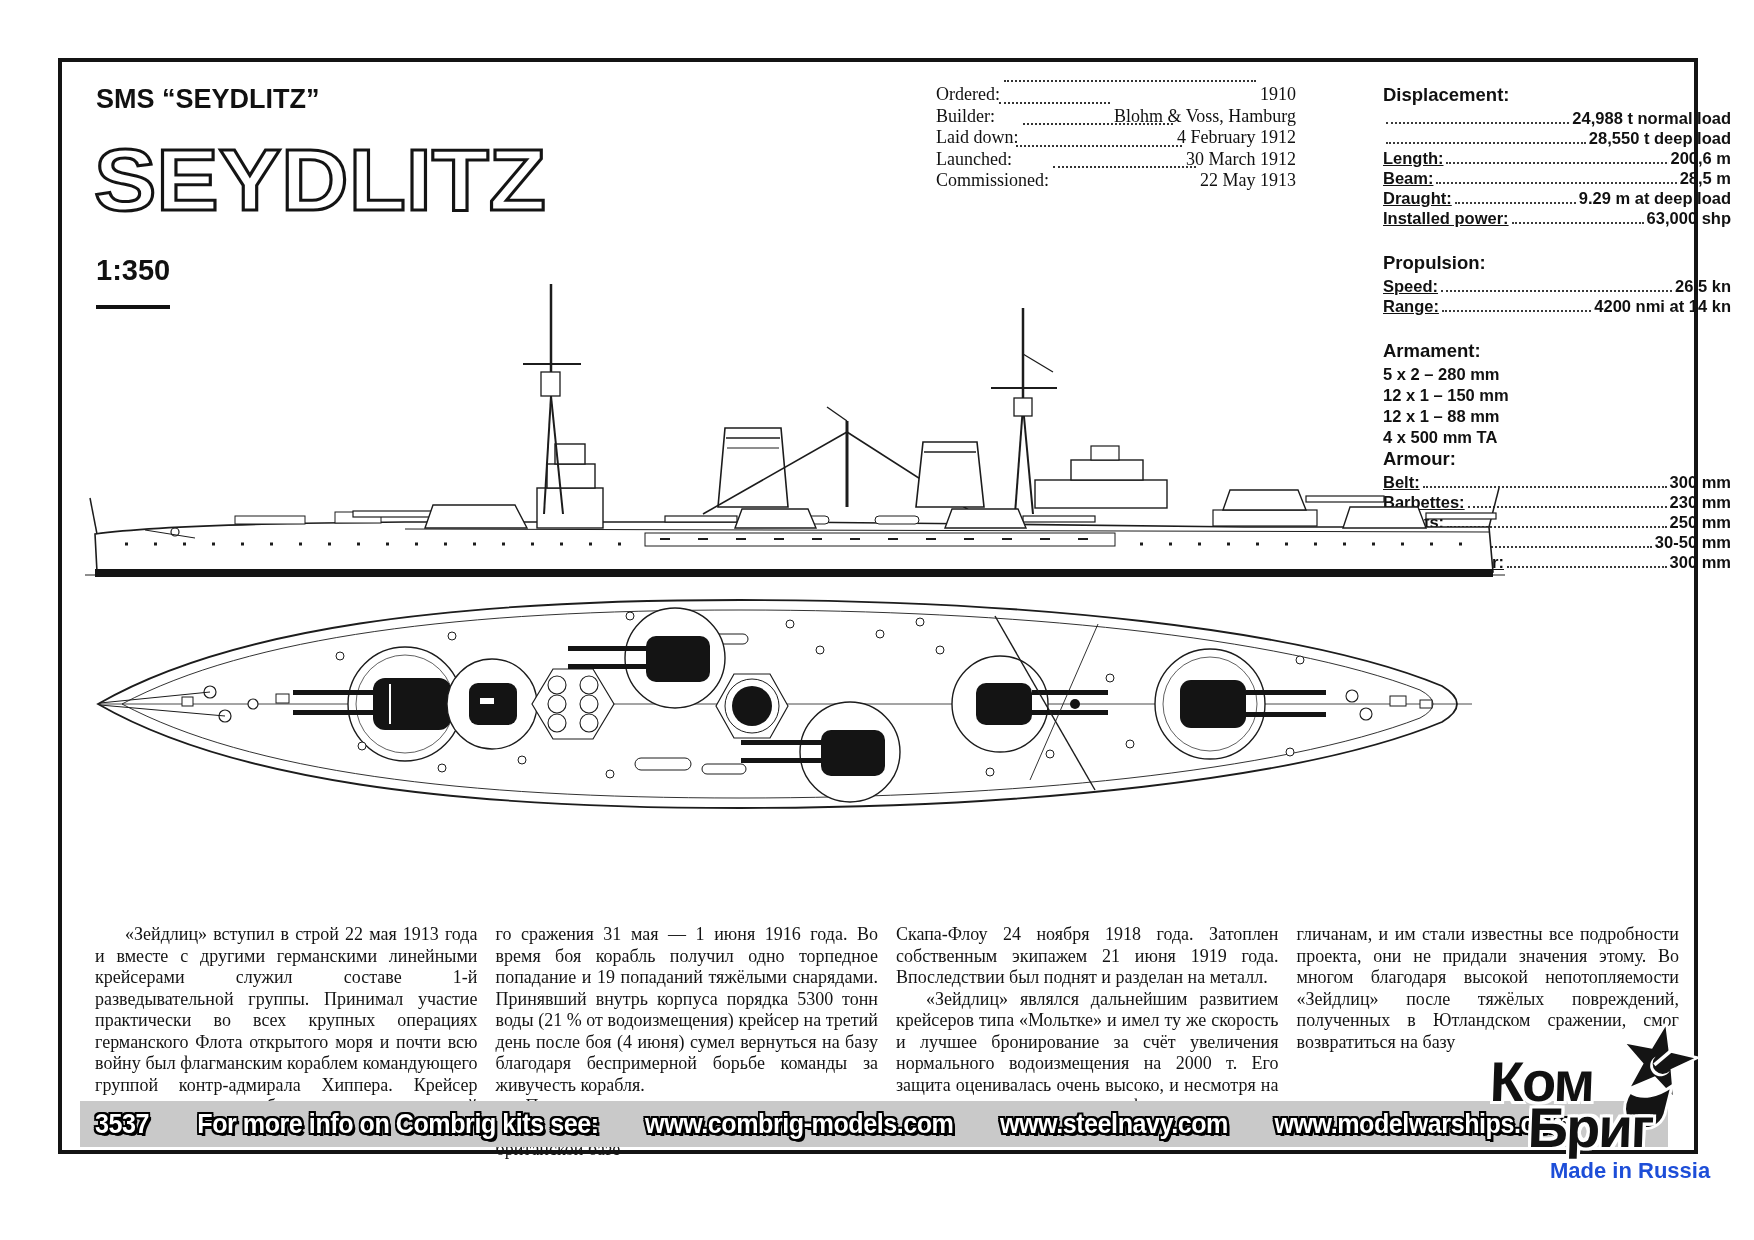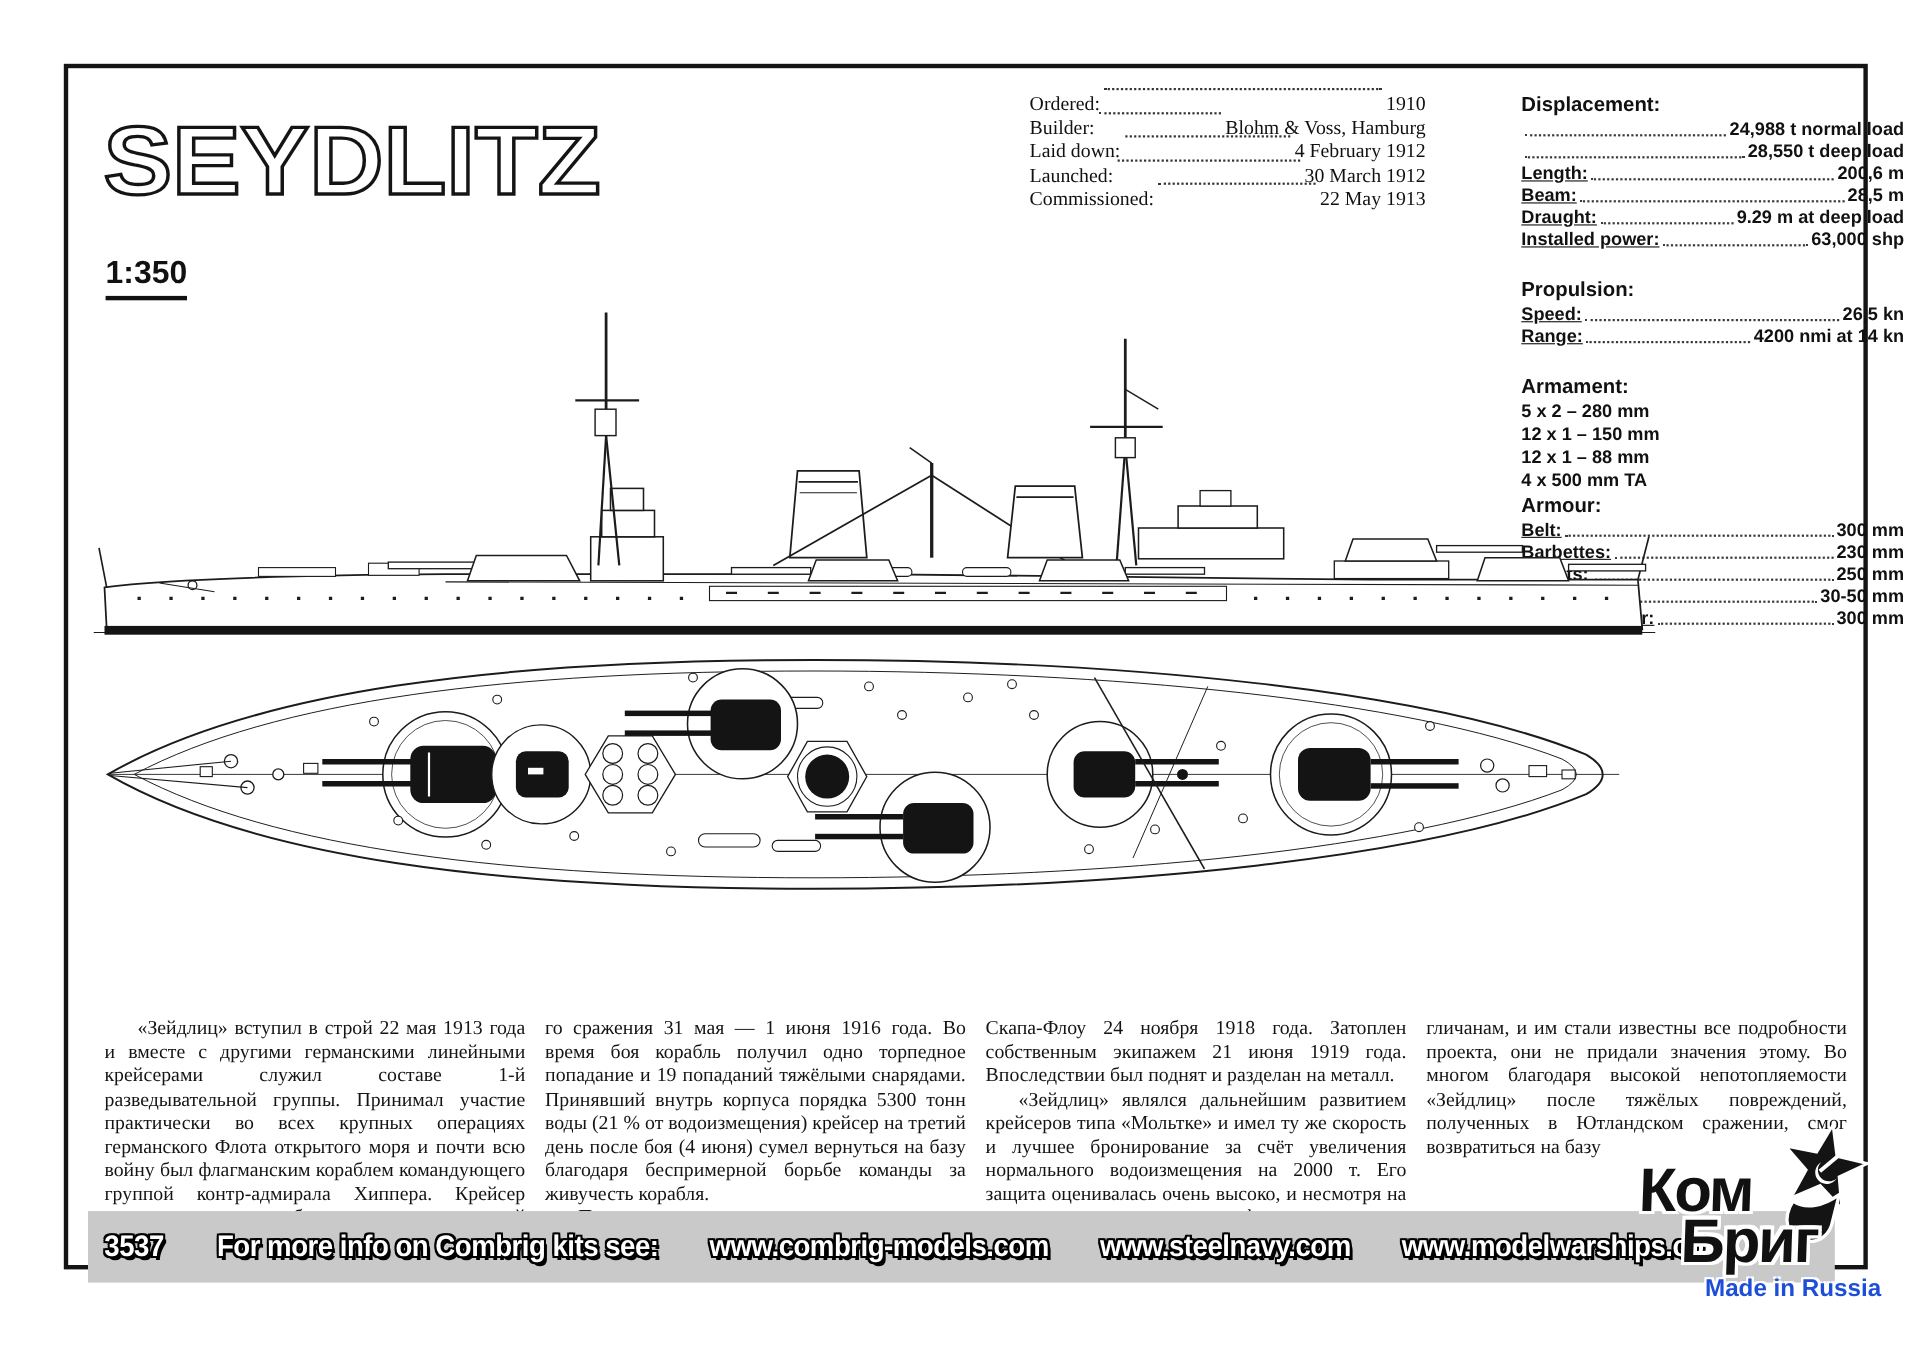--- a/index.html
+++ b/index.html
@@ -7,22 +7,22 @@
         font-family:"Liberation Sans",sans-serif;color:#111;}
   .frame{position:absolute;left:58px;top:58px;width:1640px;height:1096px;
          border:4px solid #141414;box-sizing:border-box;}
 
   
   .title-block{position:absolute;left:96px;top:82px;width:470px;}
   .t1{font-size:27px;font-weight:bold;line-height:34px;letter-spacing:0px;}
   .bigtitle{display:block;margin-top:18px;margin-left:-4px;}
   .t2{font-size:28px;font-weight:bold;line-height:38px;}
   .t2-wrap{margin-top:14px;}
-  .scale{display:inline-block;margin-top:36px;font-size:29px;font-weight:bold;
-         border-bottom:4px solid #111;padding-bottom:4px;}
+  .scale{display:inline-block;margin-top:24px;font-size:29px;font-weight:bold;
+         border-bottom:4px solid #111;padding-bottom:18px;}
 
   
   .build-table{position:absolute;left:936px;top:84px;width:360px;
                font-family:"Liberation Serif",serif;font-size:18px;}
   .brow{display:flex;align-items:flex-start;line-height:21.5px;}
   .brow .lbl{white-space:nowrap;}
   .brow .val{white-space:nowrap;}
   .leader{flex:1;border-bottom:2px dotted #333;margin:0 4px;transform:translateY(-4px);min-width:10px;}
 
   
@@ -44,21 +44,21 @@
   svg .shade{fill:#c6c6c6;opacity:.55;stroke:none;}
 
   
   .article{position:absolute;left:95px;top:924px;width:1584px;display:flex;gap:18px;}
   .col{flex:1;font-family:"Liberation Serif",serif;font-size:18px;line-height:21.5px;
        text-align:justify;color:#141414;}
   .col p{margin:0;}
   .col p.indent{text-indent:30px;}
 
   
-  .bar{position:absolute;left:80px;top:1101px;width:1588px;height:65px;background:#c9c9c9;
+  .bar{position:absolute;left:80px;top:1101px;width:1588px;height:46px;background:#c9c9c9;
        display:flex;align-items:center;overflow:visible;}
   .bar-inner{display:flex;align-items:center;transform:scaleX(0.93);transform-origin:left center;
              font-weight:bold;font-size:27px;letter-spacing:-0.5px;color:#fff;white-space:nowrap;
              text-shadow:-2px -2px 0 #000,2px -2px 0 #000,-2px 2px 0 #000,2px 2px 0 #000,
                          0 -2px 0 #000,0 2px 0 #000,-2px 0 0 #000,2px 0 0 #000,3px 3px 0 #000;}
   .bar-inner .kit{margin-left:16px;}
   .bar-inner .info{margin-left:52px;}
   .bar-inner .url{margin-left:50px;}
 
   
@@ -74,20 +74,21 @@
              text-shadow:-2px -2px 0 #fff,2px -2px 0 #fff,-2px 2px 0 #fff,2px 2px 0 #fff;}
   .logo-star{position:absolute;left:168px;top:0px;}
 </style>
 </head>
 <body>
 
 <div class="page">
   <div class="frame"></div>
 
   <div class="title-block">
+    <div class="t1">SMS “SEYDLITZ”</div>
     <svg class="bigtitle" width="470" height="96" viewBox="0 0 470 96">
       <text x="2" y="76" font-family="Liberation Sans, sans-serif" font-size="88" font-weight="bold" fill="#ffffff" stroke="#141414" stroke-width="3" textLength="452" lengthAdjust="spacingAndGlyphs">SEYDLITZ</text>
     </svg>
     <div class="scale">1:350</div>
   </div>
 
   <div class="build-table">
     <div class="brow">
       <span class="lbl">Ordered:</span>
       <span class="leader"></span>

